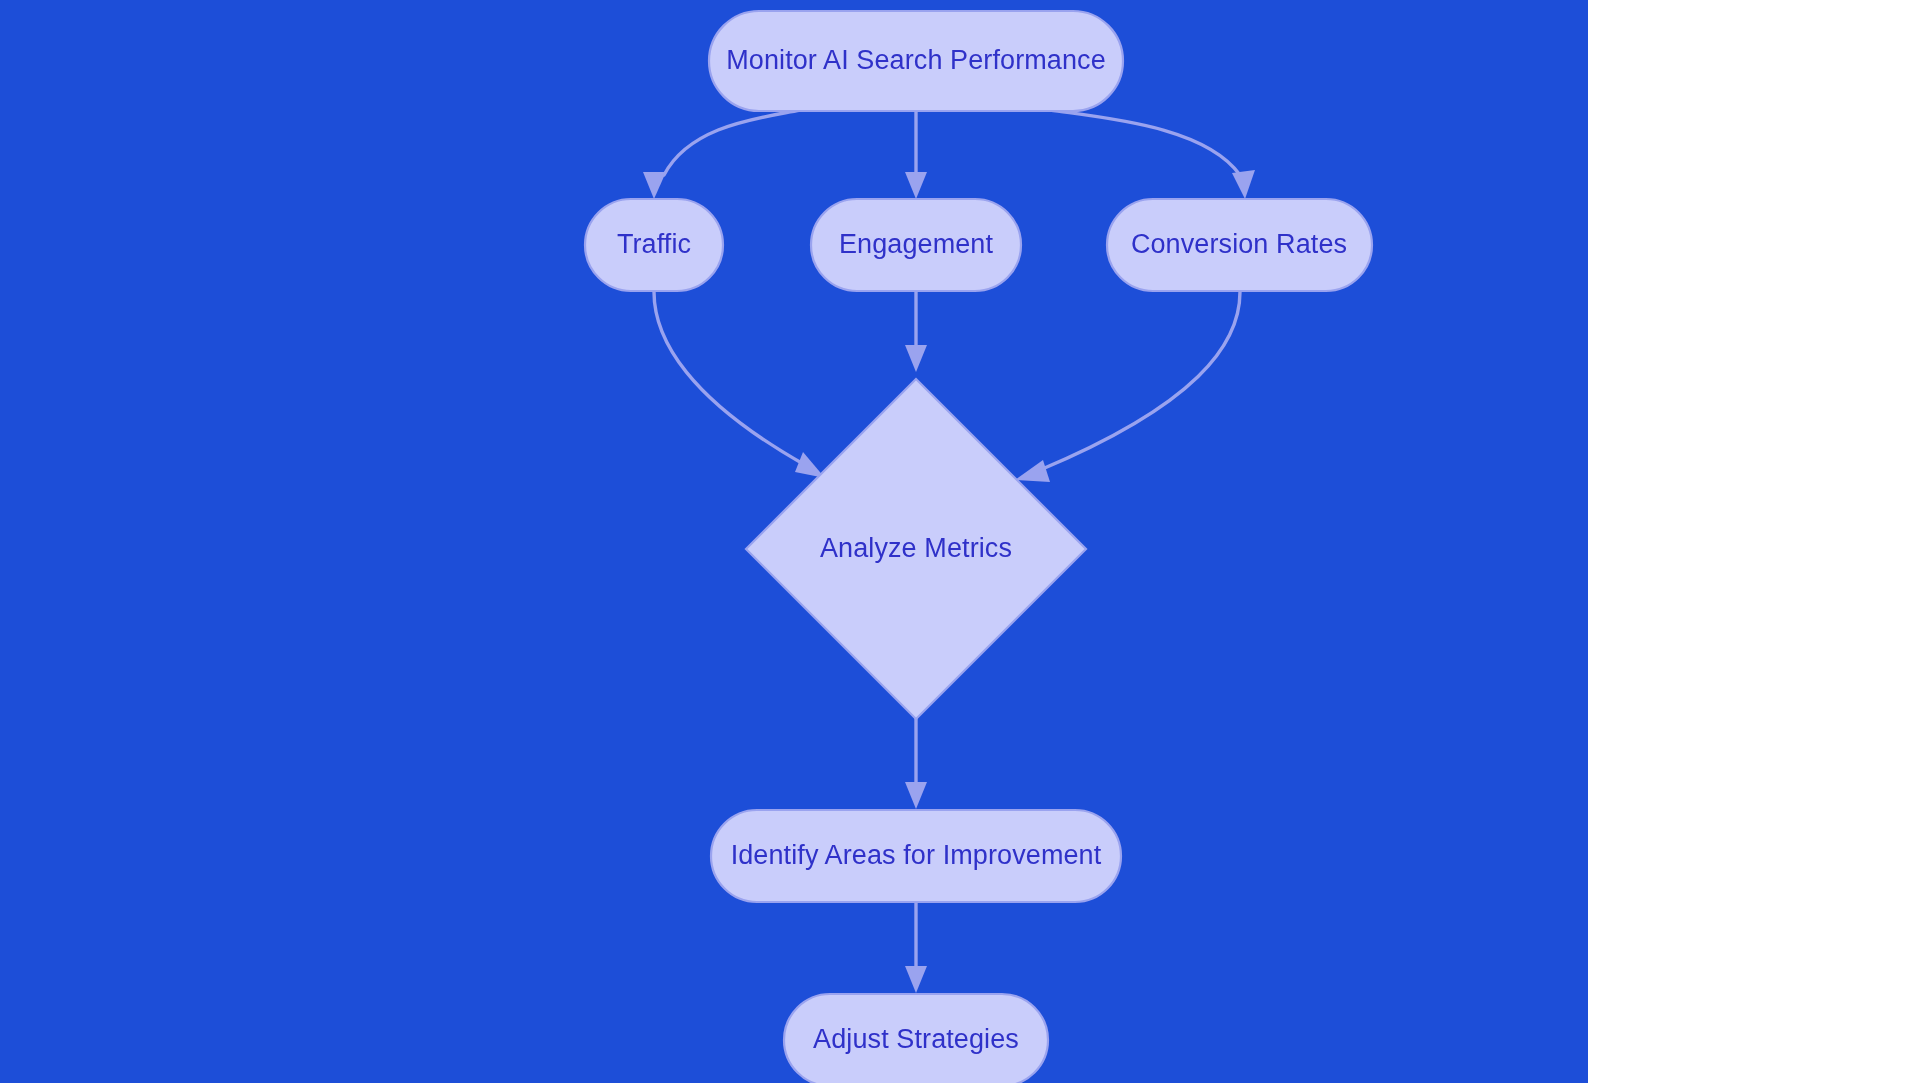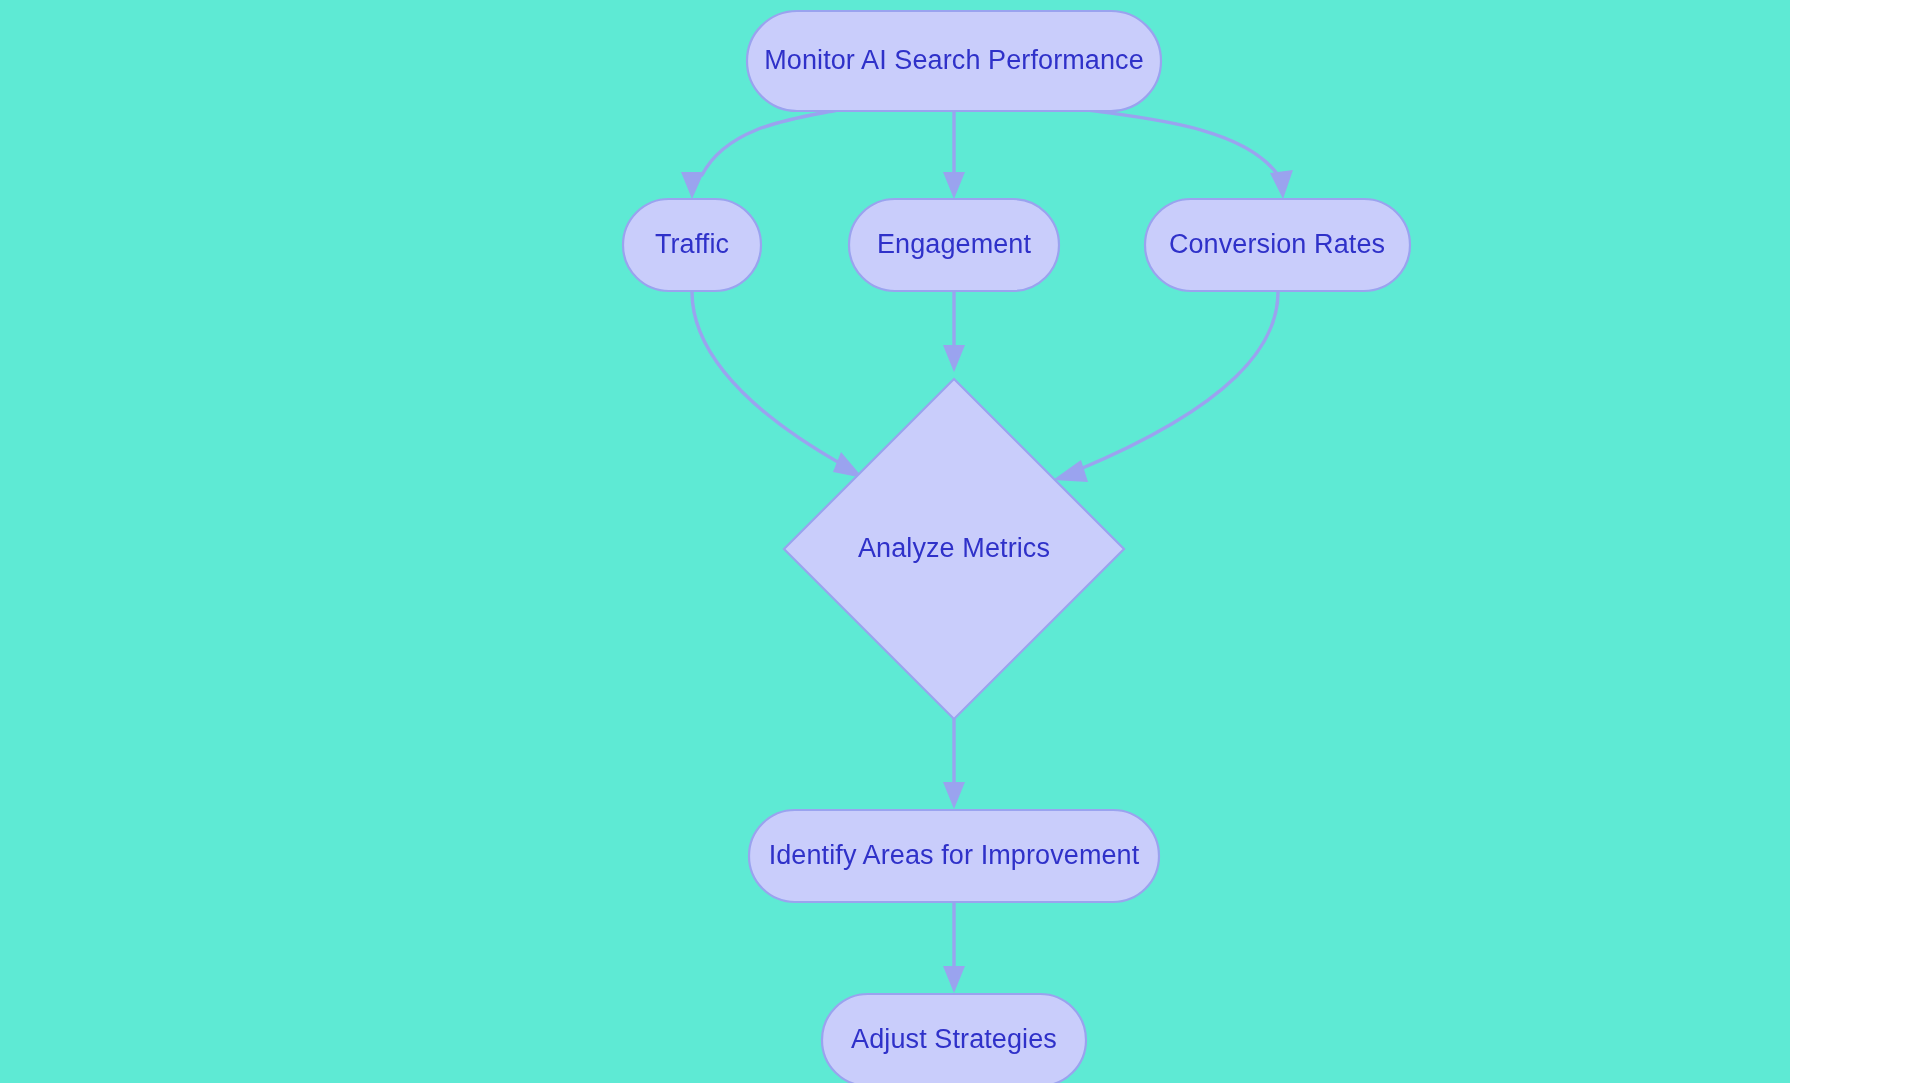--- a/index.html
+++ b/index.html
@@ -6,24 +6,23 @@
     margin: 0;
     padding: 0;
     background: #ffffff;
     width: 1920px;
     height: 1083px;
     overflow: hidden;
     font-family: "Liberation Sans", sans-serif;
   }
   #flowchart-root {
     position: relative;
-    width: 1752px;
+    width: 1588px;
     height: 1083px;
-    background: #5eead4;
-    padding-left: 38px;
+    background: #1d4ed8;
   }
   svg#flow-svg {
     display: block;
     width: 1920px;
     height: 1083px;
   }
   .node-shape {
     fill: #c9cdfb;
     stroke: #9aa3ef;
     stroke-width: 2.2;

